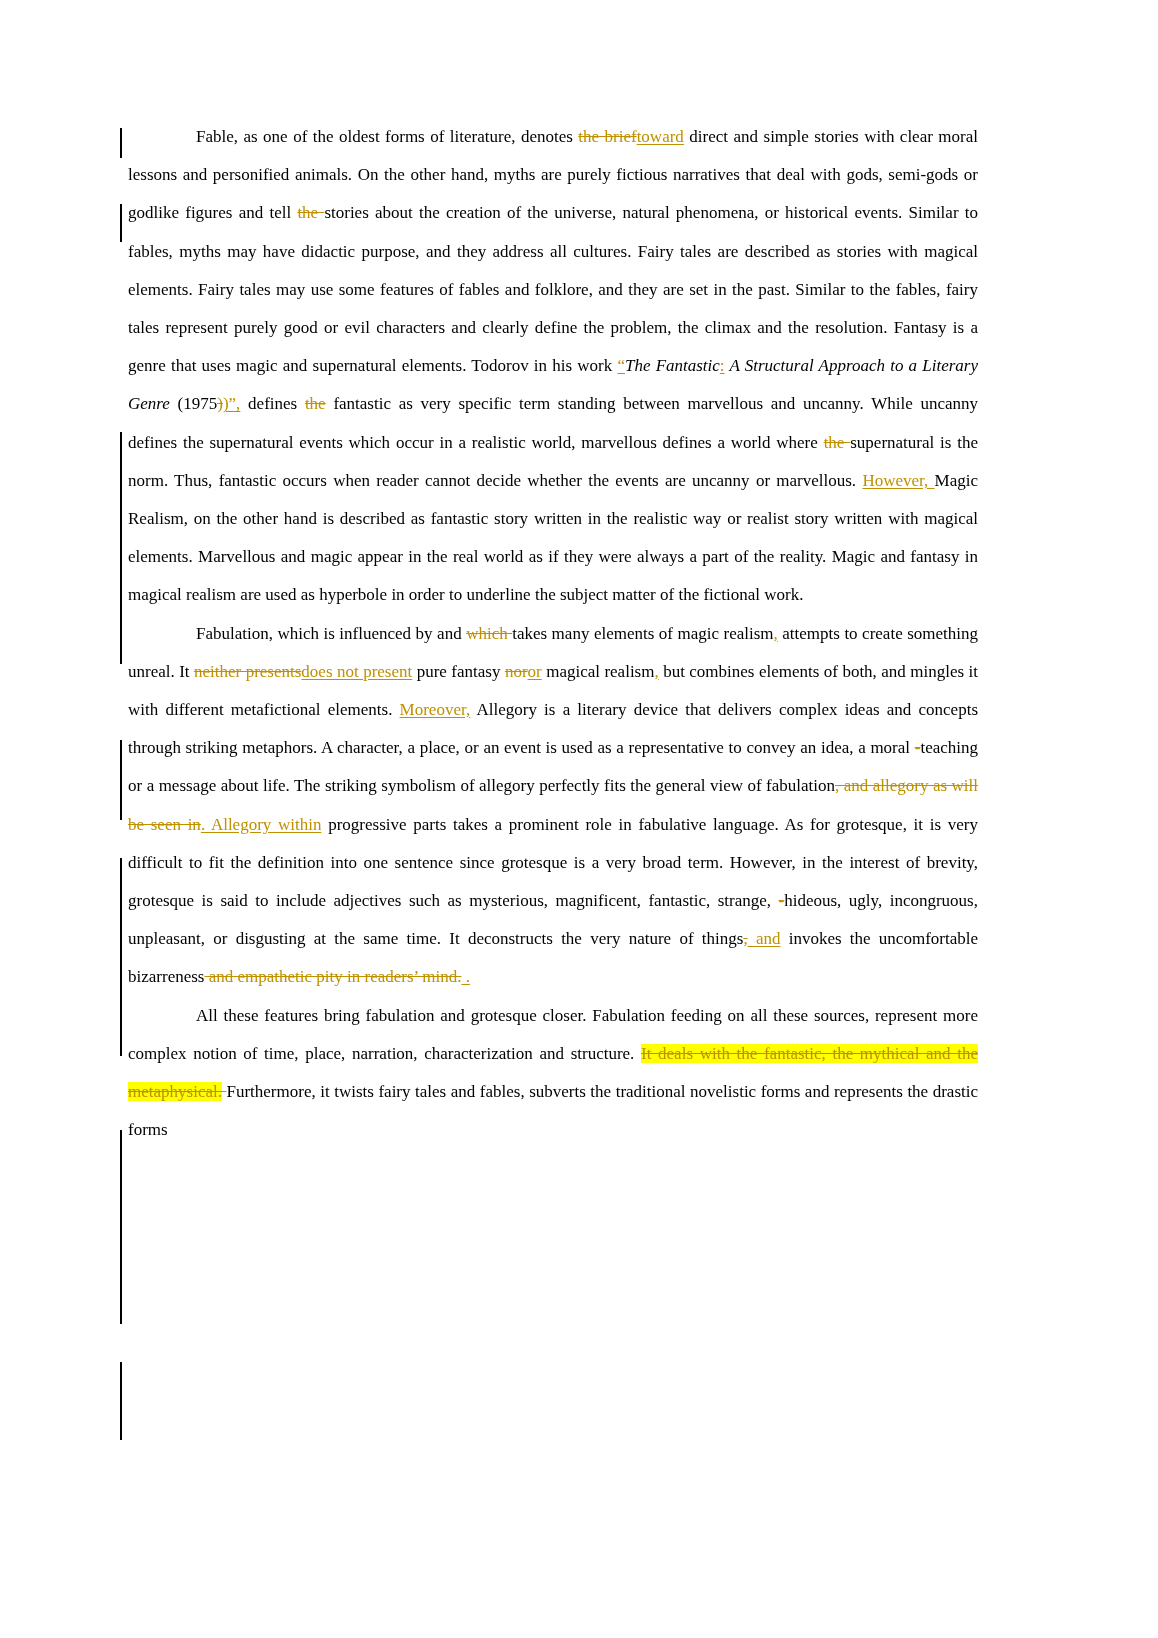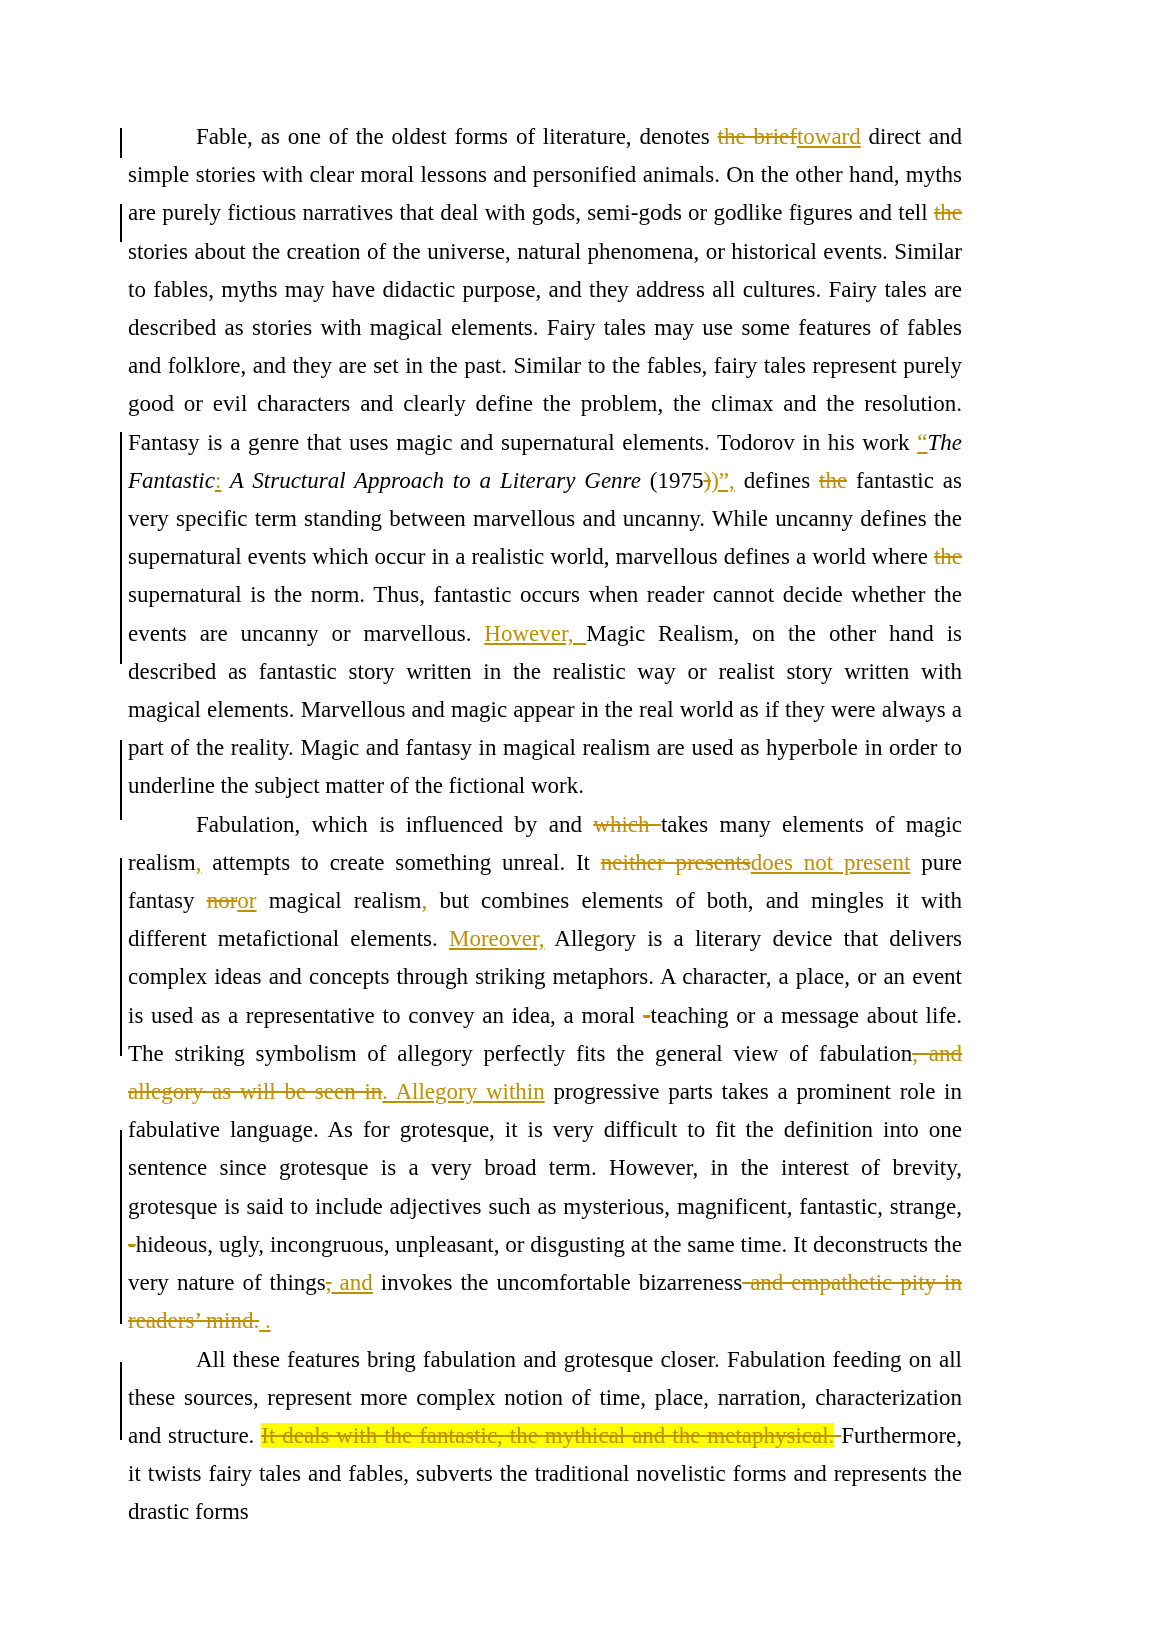--- a/index.html
+++ b/index.html
@@ -21,24 +21,24 @@
   #changebars { position:absolute; left:0; top:0; width:1158px; height:1638px; pointer-events:none; }
   .cbar { position:absolute; left:120px; width:2px; background:#000000; }
 
   #body-text {
     position:absolute;
     left:128px;
     top:118px;
     width:850px;
   }
   p.para {
-    margin:0 16px 0 0;
+    margin:0 0 0 0;
     text-align:justify;
     text-justify:inter-word;
-    font-size:23px;
+    font-size:17px;
     line-height:38.2px;
     text-indent:68px;
     hyphens:none;
     font-family:Liberation Serif, serif;
   }
   p.para + p.para { margin-top:0; }
 
   .ins {
     color:#bf9000;
     text-decoration:underline;

